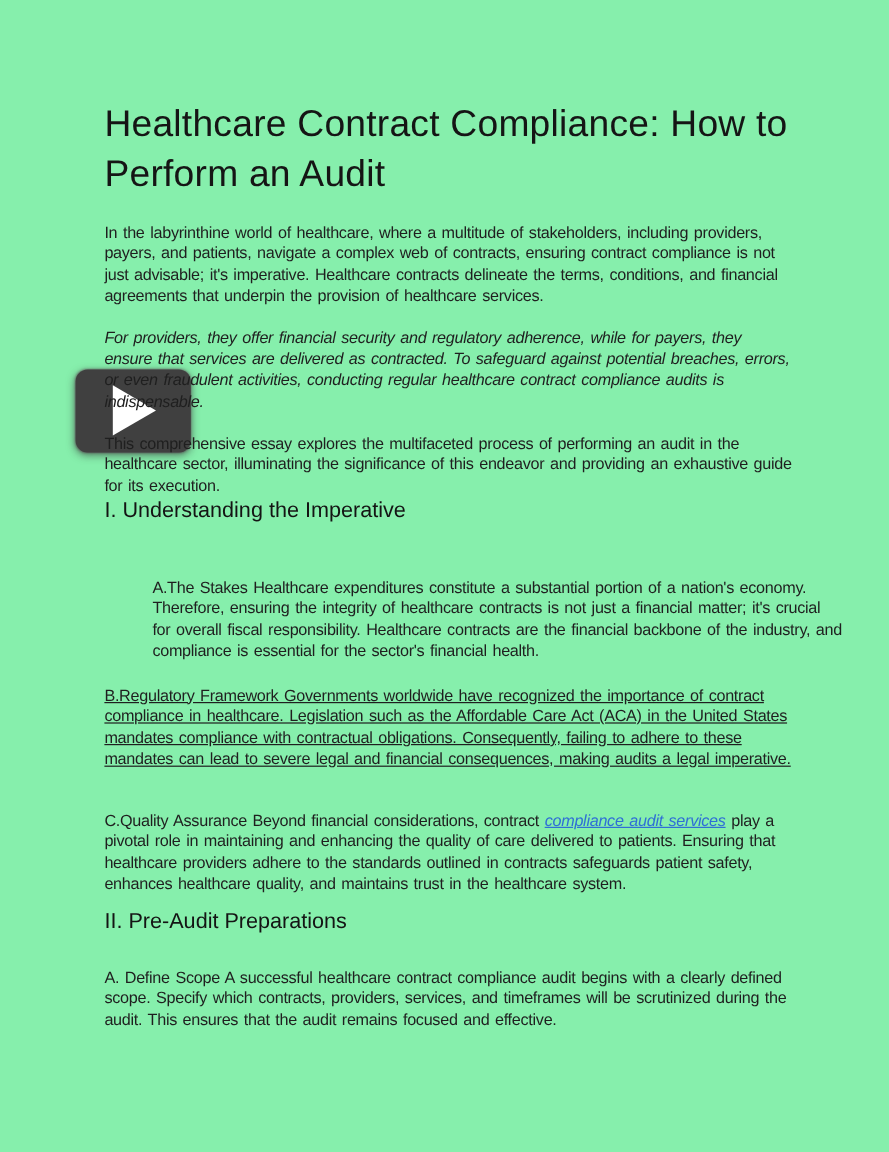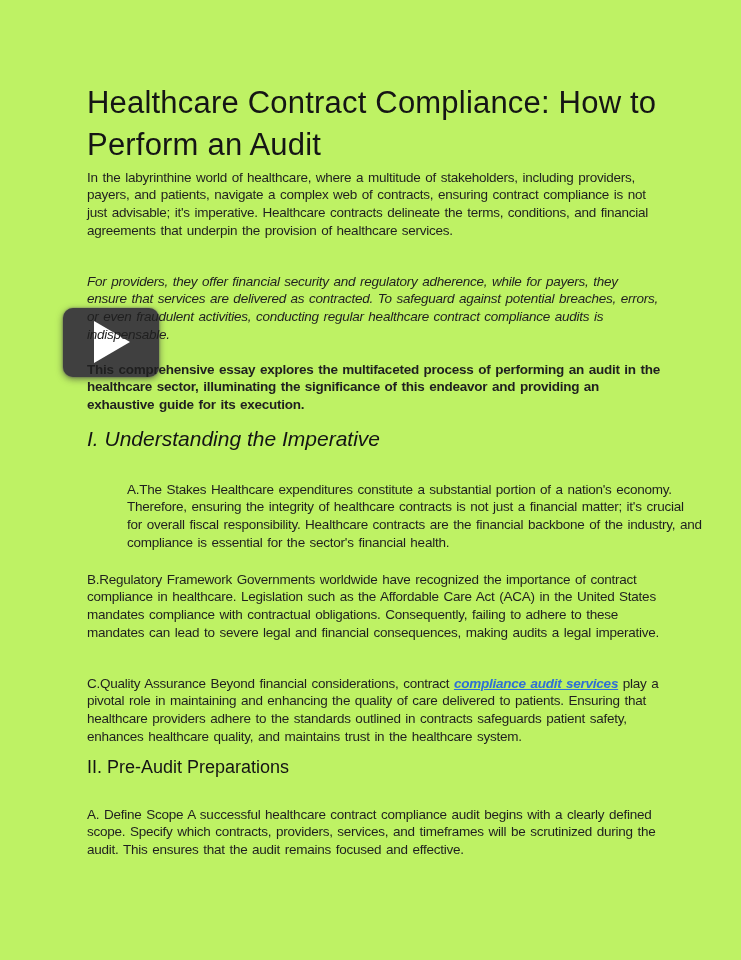--- a/index.html
+++ b/index.html
@@ -1,20 +1,20 @@
 <!DOCTYPE html>
 <html><head>
 <meta charset="utf-8">
 <style>
   html, body { margin: 0; padding: 0; background: #ffffff; }
   .page {
     position: relative;
     width: 741px;
     height: 960px;
-    background: #bef264;
+    background: #86efac;
     font-family: "Liberation Sans", "DejaVu Sans", sans-serif;
     overflow: hidden;
   }
 
   
   .video-overlay {
     position: absolute;
     left: 63px;
     top: 308px;
     width: 96px;
@@ -54,44 +54,43 @@
     color: #151515;
     letter-spacing: 0.2px;
   }
   .body-p {
     font-size: 13.5px;
     line-height: 17.7px;
     color: #1f1f1f;
     letter-spacing: -0.25px;
     word-spacing: 1.2px;
   }
-  .p-intro-1 { top: 155px; }
+  .p-intro-1 { top: 171px; }
   .p-intro-2 { top: 259px; font-style: italic; }
-  .p-intro-3 { top: 347px; font-weight: bold; }
+  .p-intro-3 { top: 347px; }
   .h-section-1 {
-    top: 424px;
-    font-size: 21px;
+    top: 410px;
+    font-size: 18px;
     line-height: 30px;
     color: #141414;
-    font-style: italic;
   }
   .p-a { top: 467px; margin-left: 40px; }
-  .p-b { top: 557px; }
+  .p-b { top: 557px; text-decoration: underline; }
   .p-c { top: 661px; }
   .h-section-2 {
     top: 755px;
     font-size: 18px;
     line-height: 24px;
     color: #141414;
   }
   .p-d { top: 792px; }
 
   .inline-link {
     color: #2f6fd6;
-    font-weight: bold;
+    font-weight: normal;
     font-style: italic;
     text-decoration: underline;
     pointer-events: auto;
     cursor: pointer;
   }
 </style>
 </head>
 <body>
 
 <div class="page">

